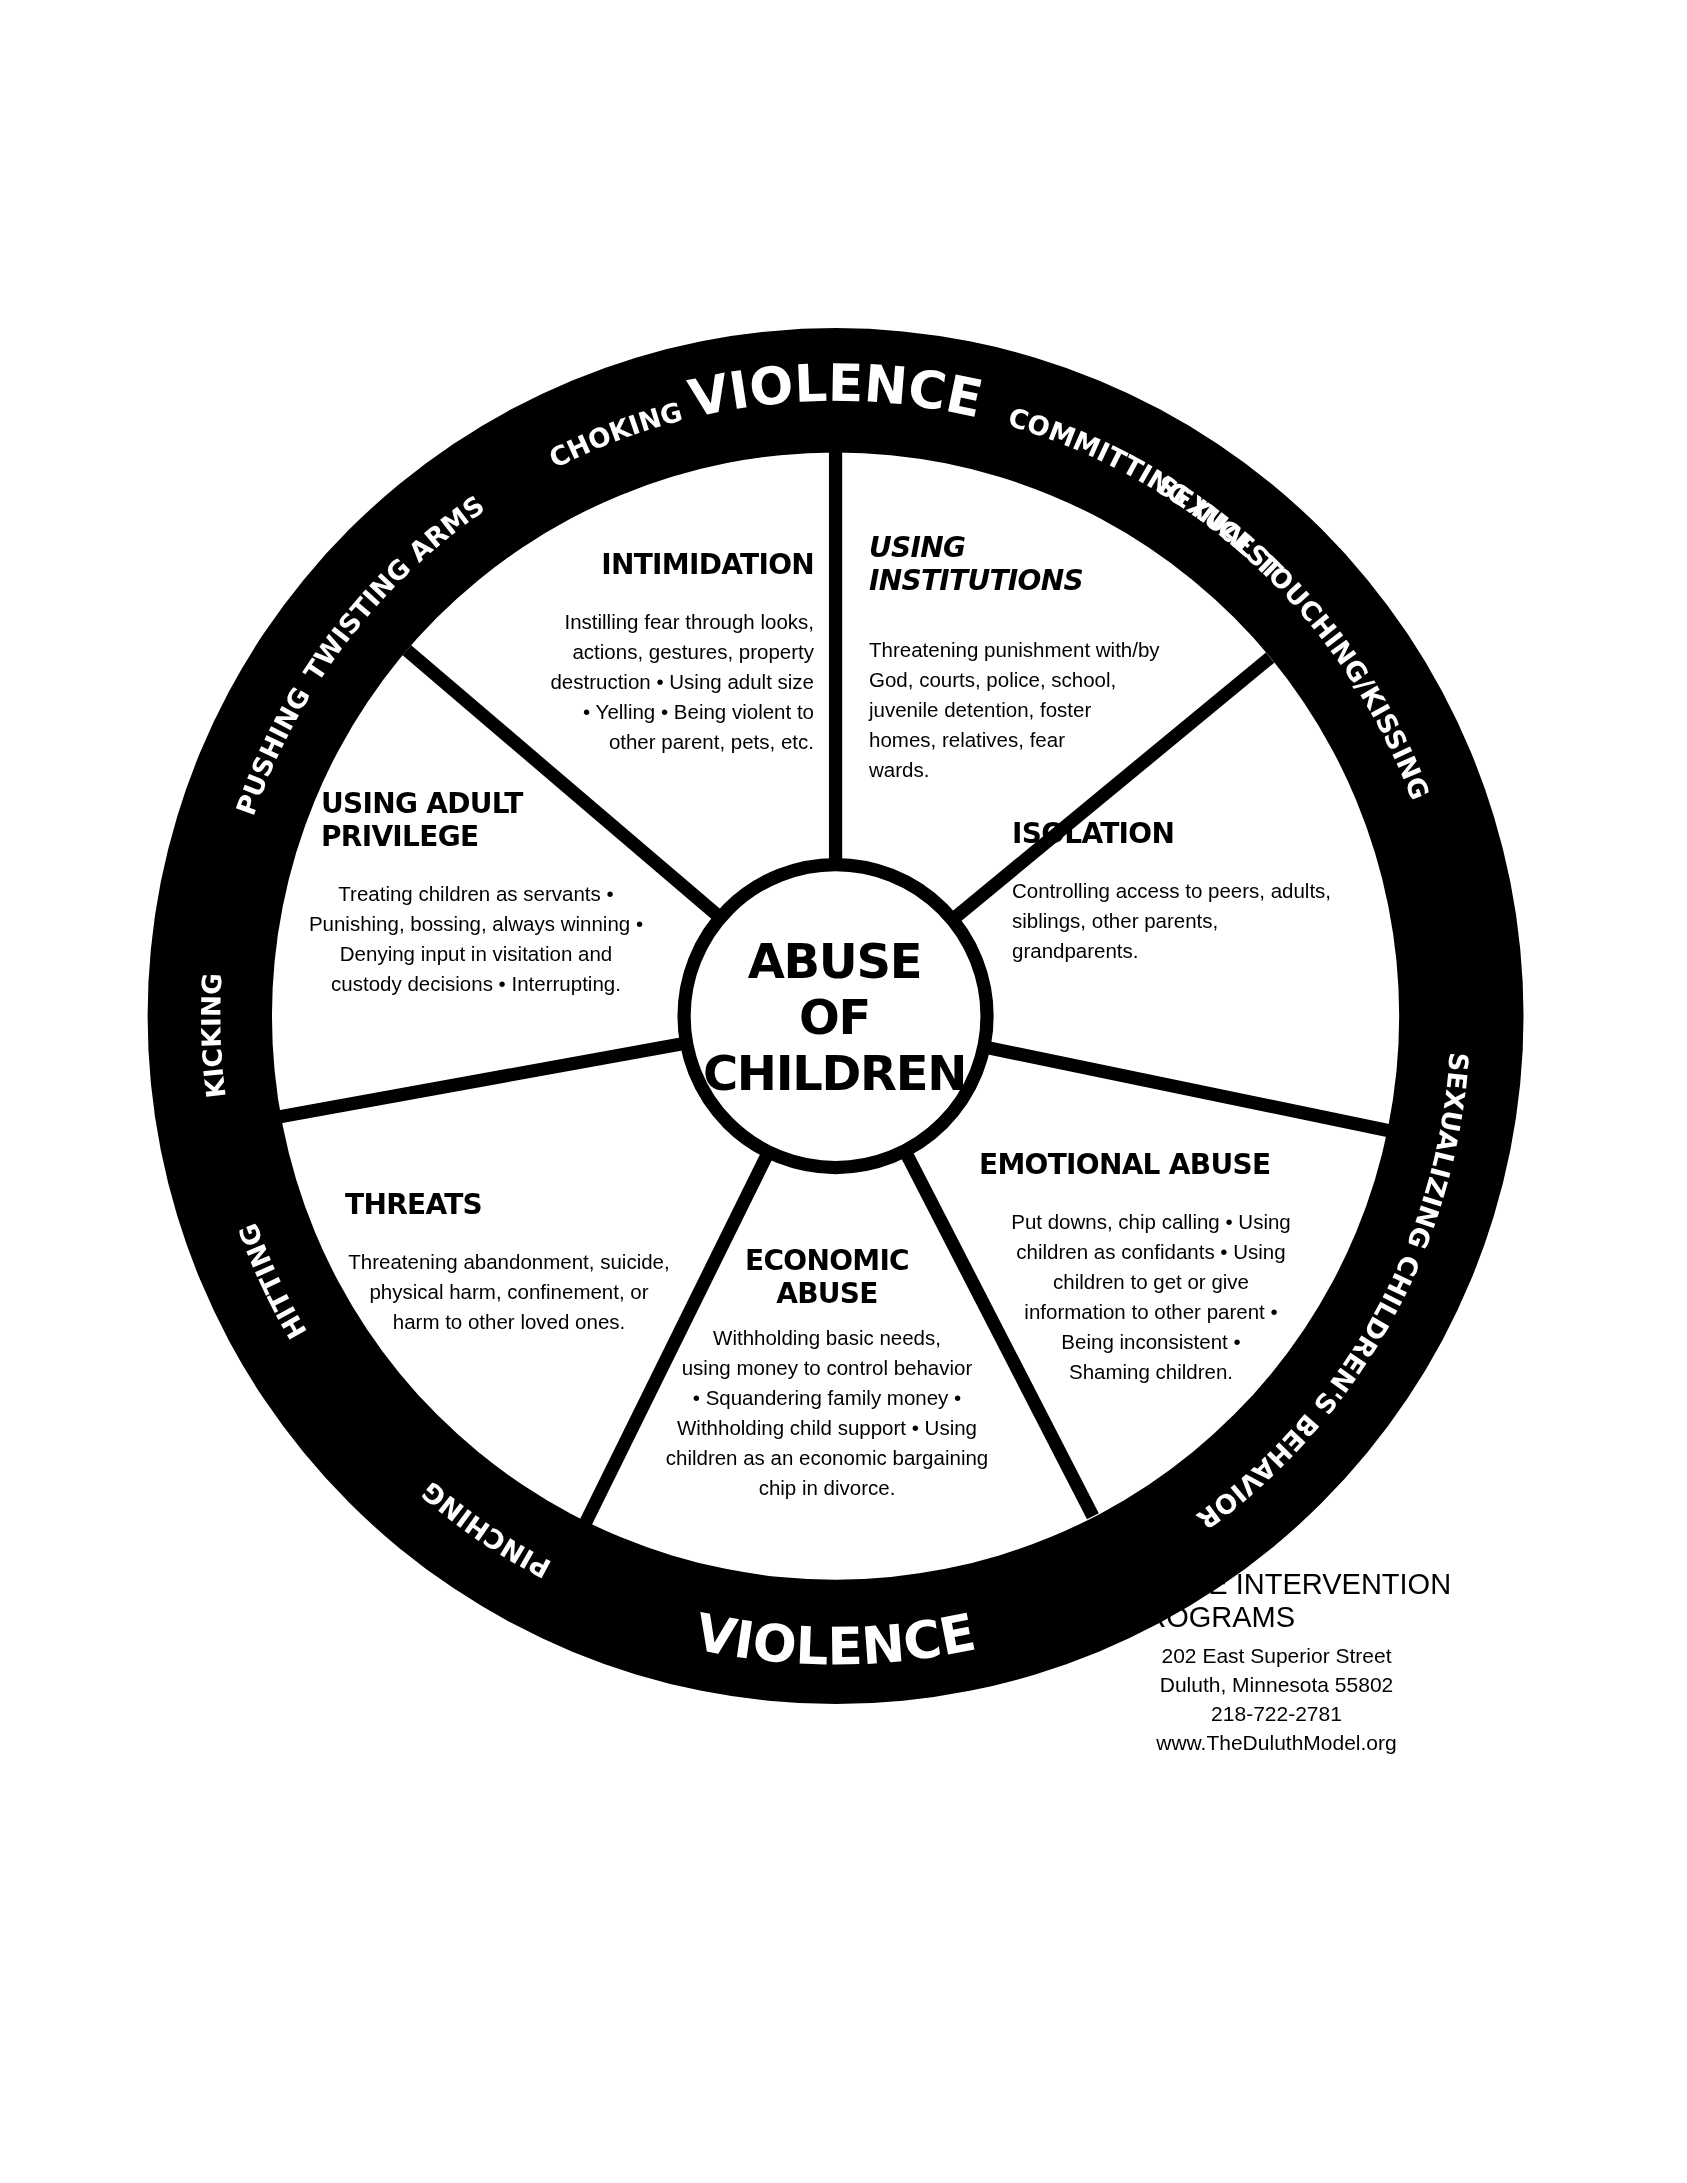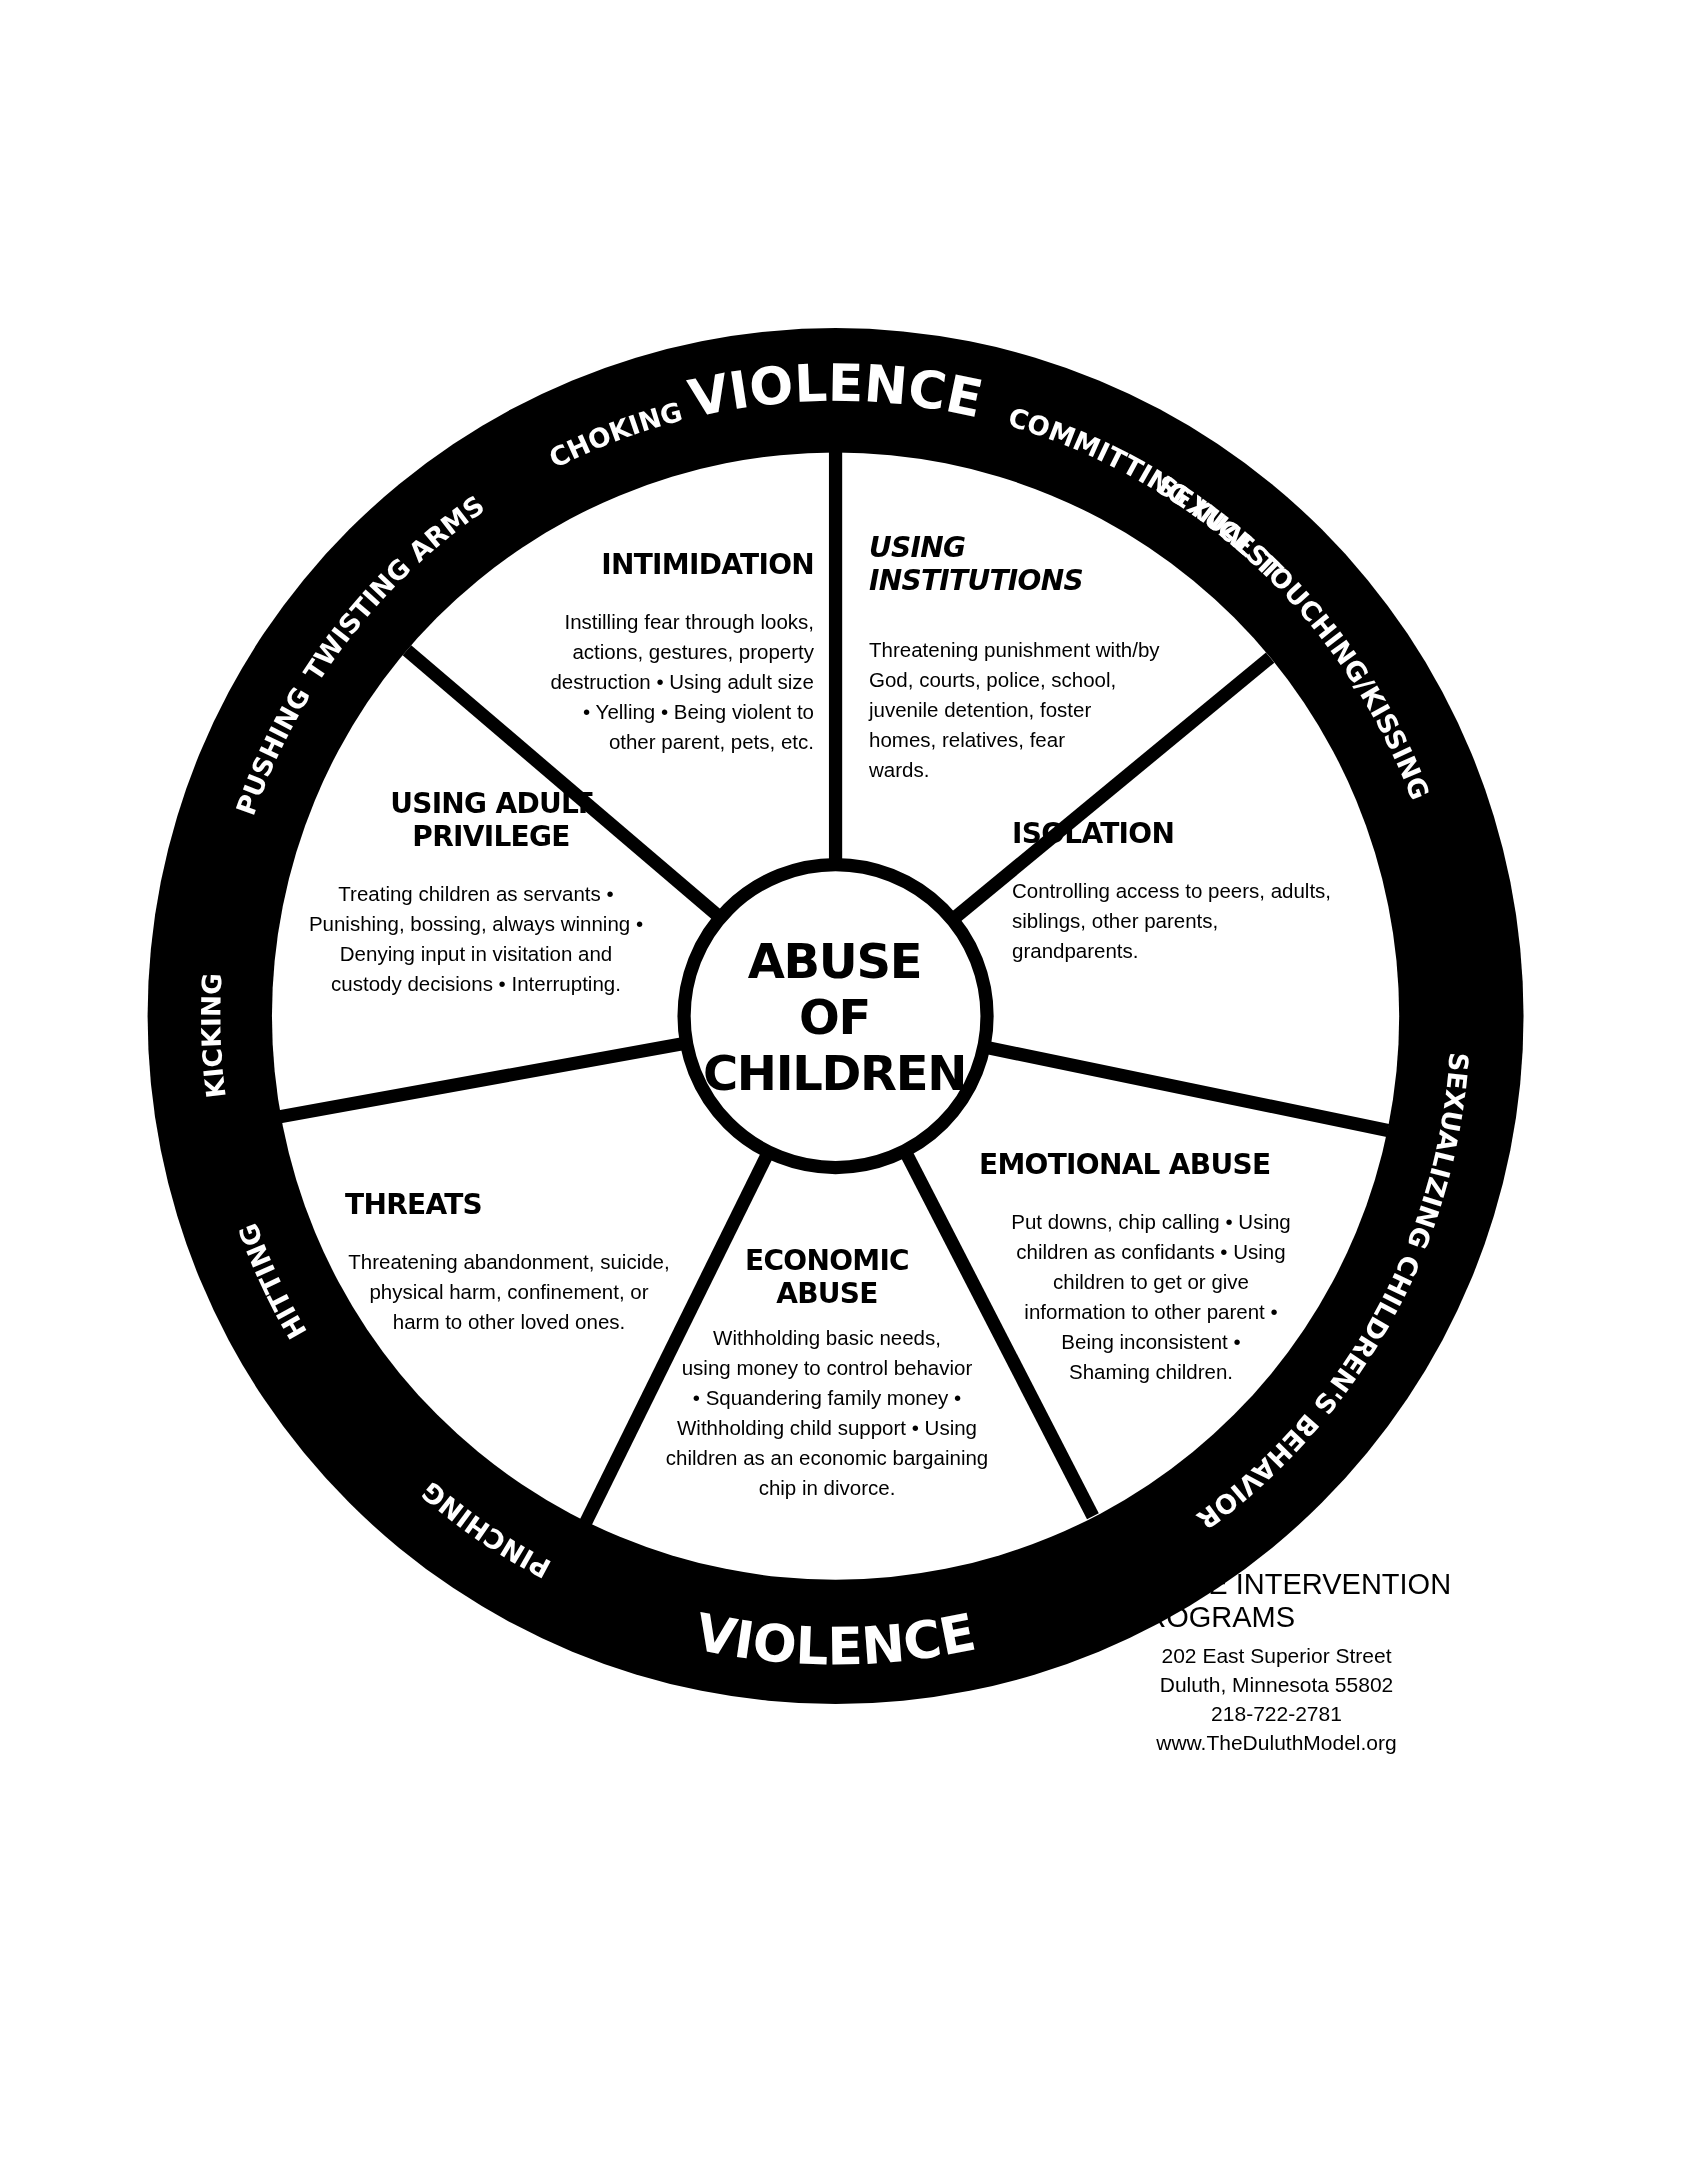--- a/index.html
+++ b/index.html
@@ -105,21 +105,21 @@
 </div>
 
 <div class="seg" style="left:337px;top:1148px;width:344px;text-align:center;">
   <div class="seg-title" style="text-align:left;margin-left:8px;margin-top:40px;">THREATS</div>
   <div class="seg-body">Threatening abandonment, suicide,
 physical harm, confinement, or
 harm to other loved ones.</div>
 </div>
 
 <div class="seg" style="left:291px;top:787px;width:370px;text-align:center;">
-  <div class="seg-title" style="text-align:center;margin-left:30px;white-space:pre-line;">USING ADULT
+  <div class="seg-title" style="text-align:left;margin-left:30px;white-space:pre-line;">USING ADULT
 PRIVILEGE</div>
   <div class="seg-body">Treating children as servants •
 Punishing, bossing, always winning •
 Denying input in visitation and
 custody decisions • Interrupting.</div>
 </div>
 
 <div class="footer">
   <div class="org">DOMESTIC ABUSE INTERVENTION PROGRAMS</div>
   <div class="addr" style="margin-left:132px;">

